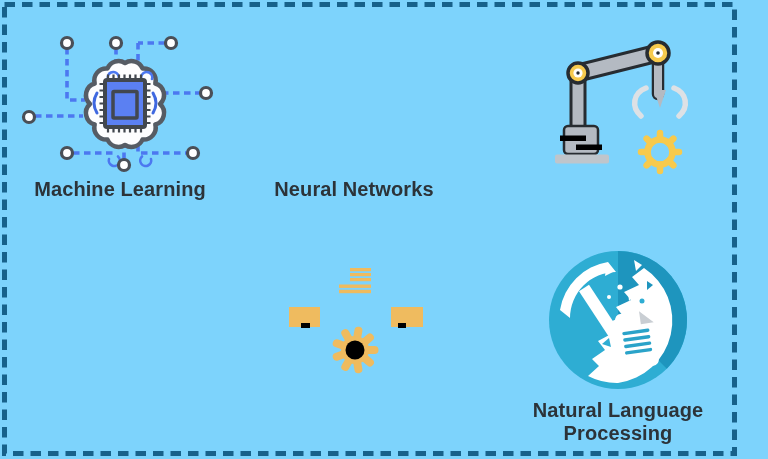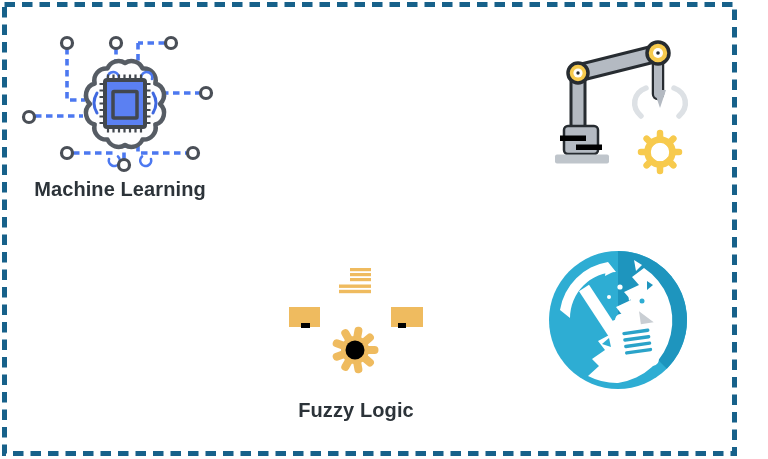--- a/index.html
+++ b/index.html
@@ -1,16 +1,16 @@
 <!DOCTYPE html>
 <html><head>
 <meta charset="utf-8">
 <style>
   html,body{margin:0;padding:0;background:#000;}
-  #canvas{position:relative;width:768px;height:459px;background:#ffffff;overflow:hidden;
+  #canvas{position:relative;width:768px;height:459px;background:#7dd3fc;overflow:hidden;
           font-family:"Liberation Sans",sans-serif;}
   .abs{position:absolute;}
   .label{position:absolute;font-weight:600;font-size:20px;line-height:23px;
          color:#2c3339;text-align:center;letter-spacing:0.1px;}
 </style>
 </head>
 <body>
 
 <div id="canvas">
 
@@ -145,15 +145,16 @@
     <g transform="rotate(-8 90 92)">
       <path d="M72 71 q0 -7 7 -7 H97 L110 77 V113 q0 7 -7 7 H79 q-7 0 -7 -7 Z" fill="#ffffff"></path>
       <path d="M97 64 L110 77 L97 77 Z" fill="#c9ced3"></path>
       <g stroke="#2aa3c9" stroke-width="3.4" stroke-linecap="round">
         <path d="M79 84 H103 M79 90.5 H103 M79 97 H103 M79 103.5 H103"></path>
       </g>
     </g>
   </svg>
 
   <div class="label" style="left:20px;top:178px;width:200px">Machine Learning</div>
-  <div class="label" style="left:256px;top:399px;width:200px">Fuzzy Logic</div>
+  <div class="label" style="left:254px;top:178px;width:200px">Neural Networks</div>
+  <div class="label" style="left:523px;top:399px;width:190px">Natural Language Processing</div>
 
 </div>
 
 </body></html>

